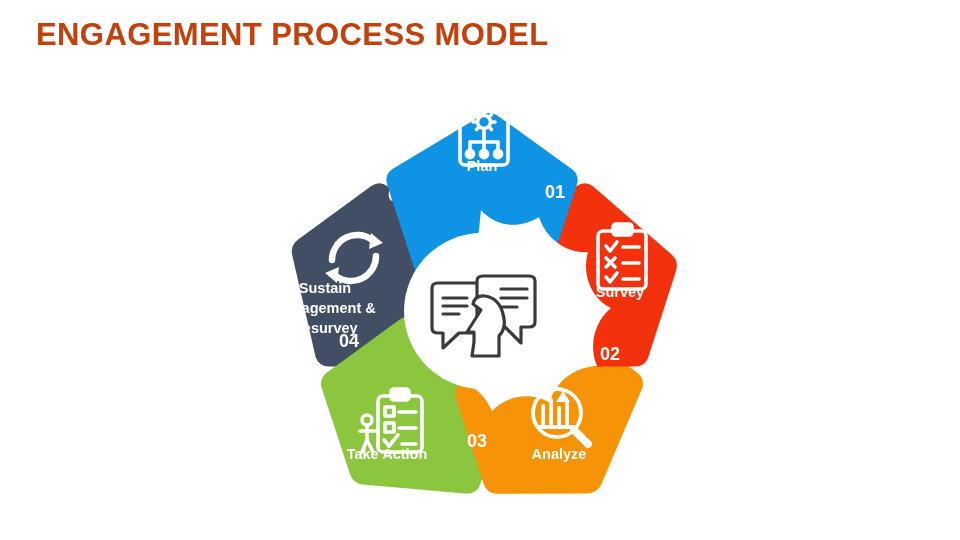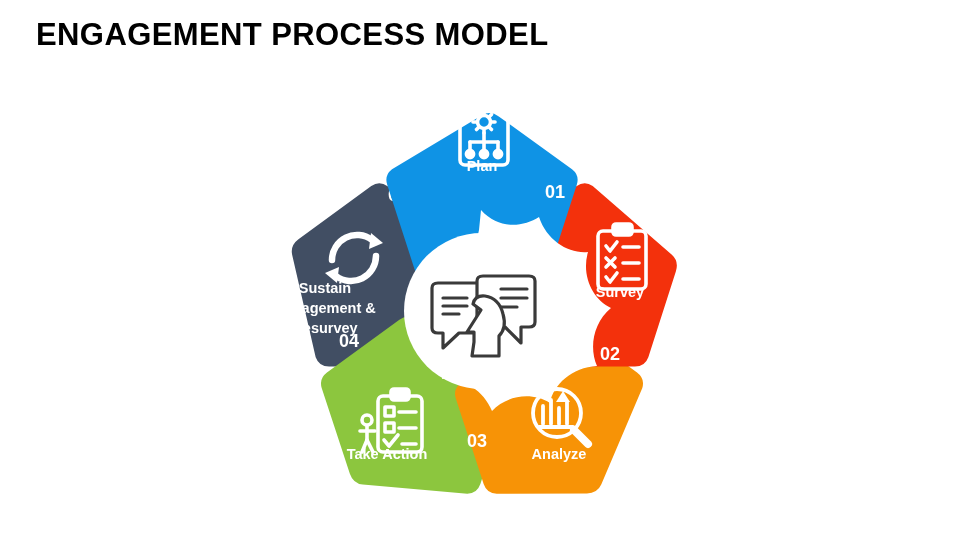--- a/index.html
+++ b/index.html
@@ -14,21 +14,21 @@
     position: relative;
     width: 960px; height: 540px;
     background: #ffffff;
   }
   #page-title {
     position: absolute;
     left: 36px; top: 17px;
     font-size: 31px;
     font-weight: bold;
     letter-spacing: 0.4px;
-    color: #000000;
+    color: #c2410c;
     white-space: nowrap;
     font-family: "Liberation Sans", sans-serif;
   }
   #diagram {
     position: absolute;
     left: 232px; top: 58px;
     width: 500px; height: 470px;
   }
   .petal-title {
     font-family: "Liberation Sans", sans-serif;

